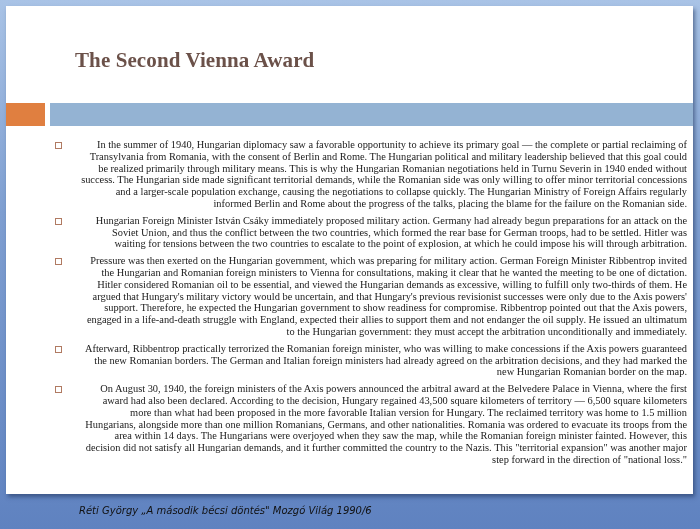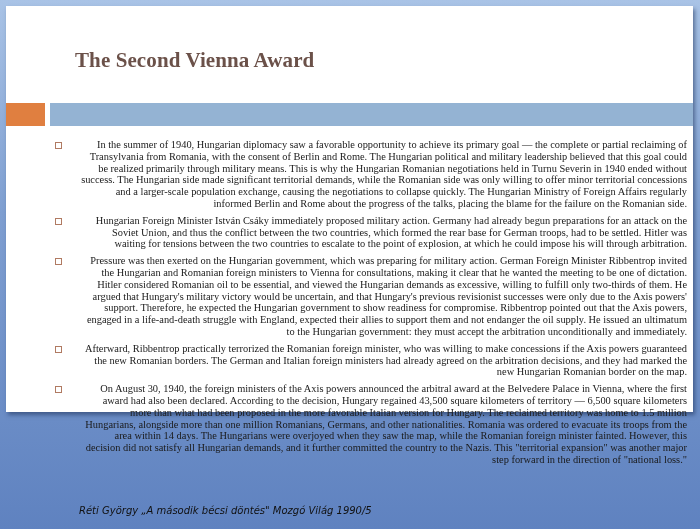--- a/index.html
+++ b/index.html
@@ -3,21 +3,21 @@
   <meta charset="utf-8">
   <style>
     html, body { margin: 0; padding: 0; }
     body {
       width: 700px; height: 529px; overflow: hidden;
       background: linear-gradient(180deg, #a9c3e6 0%, #7f9fd1 40%, #5f82c0 100%);
       position: relative;
       font-family: "Liberation Serif", "DejaVu Serif", serif;
     }
     .slide {
-      position: absolute; left: 6px; top: 6px; width: 687px; height: 406px;
+      position: absolute; left: 6px; top: 6px; width: 687px; height: 488px;
       background: #ffffff;
       box-shadow: 2px 3px 4px rgba(30,50,90,0.55);
     }
     .title {
       position: absolute; left: 69px; top: 42px;
       font-family: "Liberation Serif", "DejaVu Serif", serif;
       font-weight: bold; font-size: 21px; color: #6b5149;
       letter-spacing: 0.1px;
     }
     .accent-orange {
@@ -70,14 +70,14 @@
     <div class="bullet">
       <span class="sq"></span>
       <span>Afterward, Ribbentrop practically terrorized the Romanian foreign minister, who was willing to make concessions if the Axis powers guaranteed the new Romanian borders. The German and Italian foreign ministers had already agreed on the arbitration decisions, and they had marked the new Hungarian Romanian border on the map.</span>
     </div>
     <div class="bullet">
       <span class="sq"></span>
       <span>On August 30, 1940, the foreign ministers of the Axis powers announced the arbitral award at the Belvedere Palace in Vienna, where the first award had also been declared. According to the decision, Hungary regained 43,500 square kilometers of territory — 6,500 square kilometers more than what had been proposed in the more favorable Italian version for Hungary. The reclaimed territory was home to 1.5 million Hungarians, alongside more than one million Romanians, Germans, and other nationalities. Romania was ordered to evacuate its troops from the area within 14 days. The Hungarians were overjoyed when they saw the map, while the Romanian foreign minister fainted. However, this decision did not satisfy all Hungarian demands, and it further committed the country to the Nazis. This "territorial expansion" was another major step forward in the direction of "national loss."</span>
     </div>
   </div>
 
-  <div class="citation">Réti György „A második bécsi döntés" Mozgó Világ 1990/5</div>
+  <div class="citation">Réti György „A második bécsi döntés" Mozgó Világ 1990/6</div>
 </div>
 
 </body></html>

